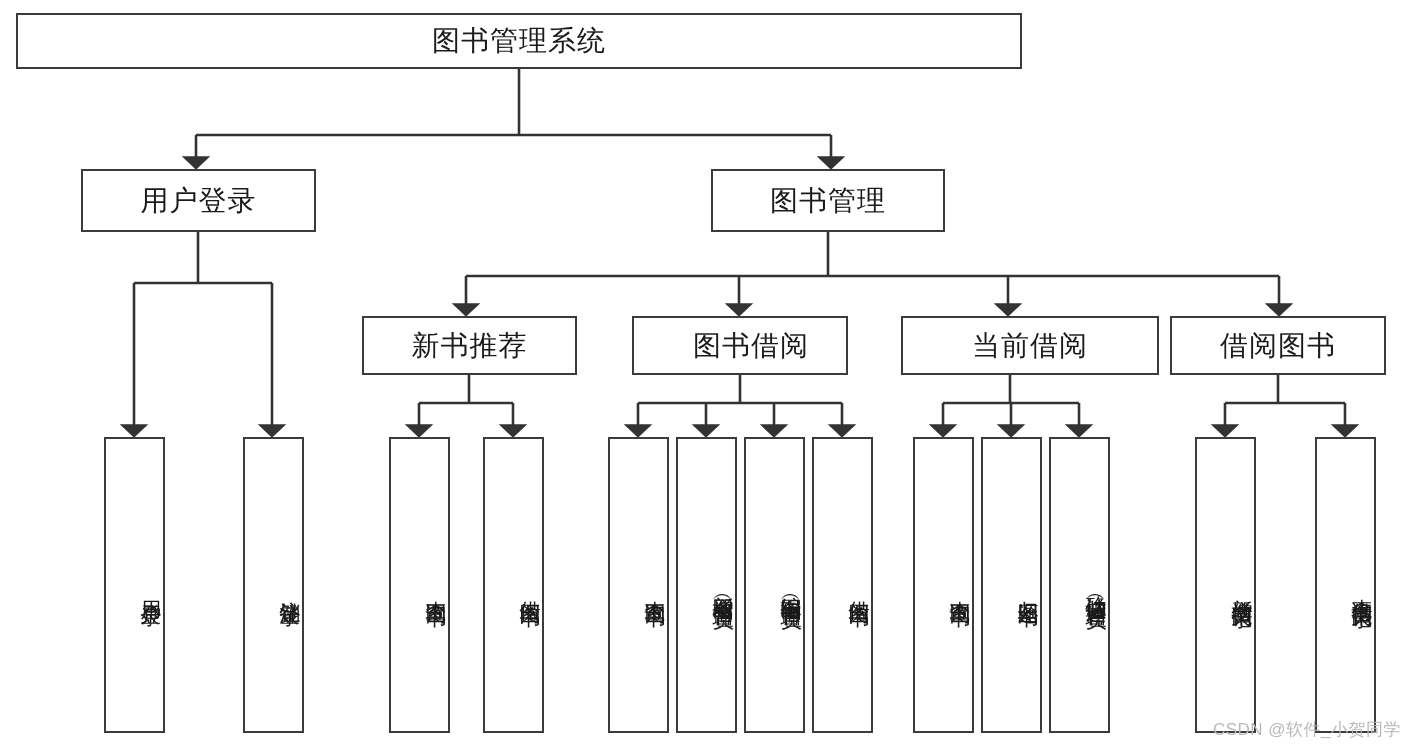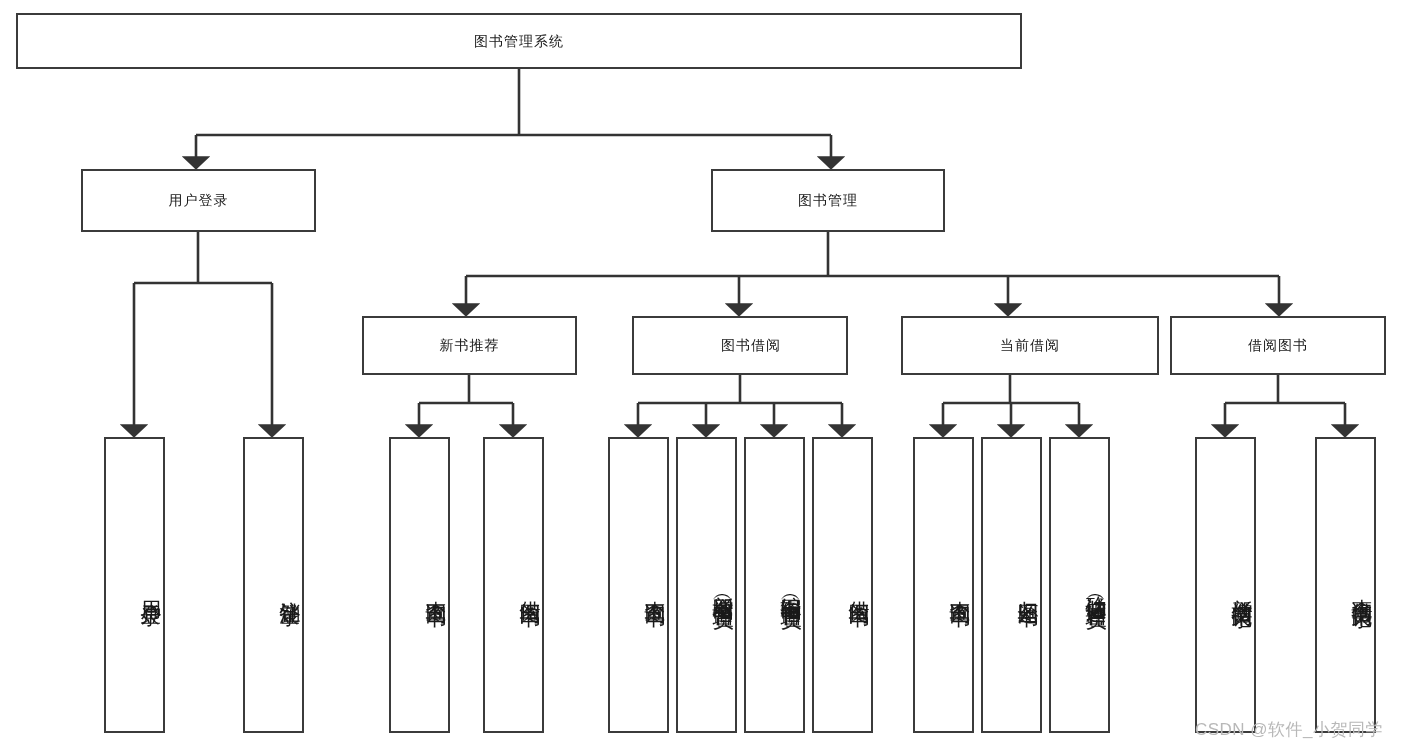--- a/index.html
+++ b/index.html
@@ -30,21 +30,21 @@
     box-sizing: border-box;
     background: #ffffff;
     border: 2px solid #3b3b3b;
     display: flex;
     align-items: center;
     justify-content: center;
     color: #1a1a1a;
     z-index: 2;
   }
   .node.h {
-    font-size: 14px;
+    font-size: 28px;
     letter-spacing: 1px;
     line-height: 1.2;
     white-space: nowrap;
   }
   .node.v {
     writing-mode: vertical-rl;
     text-orientation: upright;
     font-size: 21px;
     letter-spacing: 2px;
     line-height: 1.15;
@@ -52,21 +52,21 @@
     justify-content: center;
     padding-top: 6px;
   }
   .node.v .vtext {
     writing-mode: vertical-rl;
     text-orientation: upright;
     display: block;
   }
   #watermark {
     position: absolute;
-    right: 22px;
+    right: 4px;
     bottom: 6px;
     font-size: 17px;
     color: #b8b8b8;
     white-space: nowrap;
     z-index: 5;
     letter-spacing: 0.5px;
   }
 </style>
 </head>
 <body>

